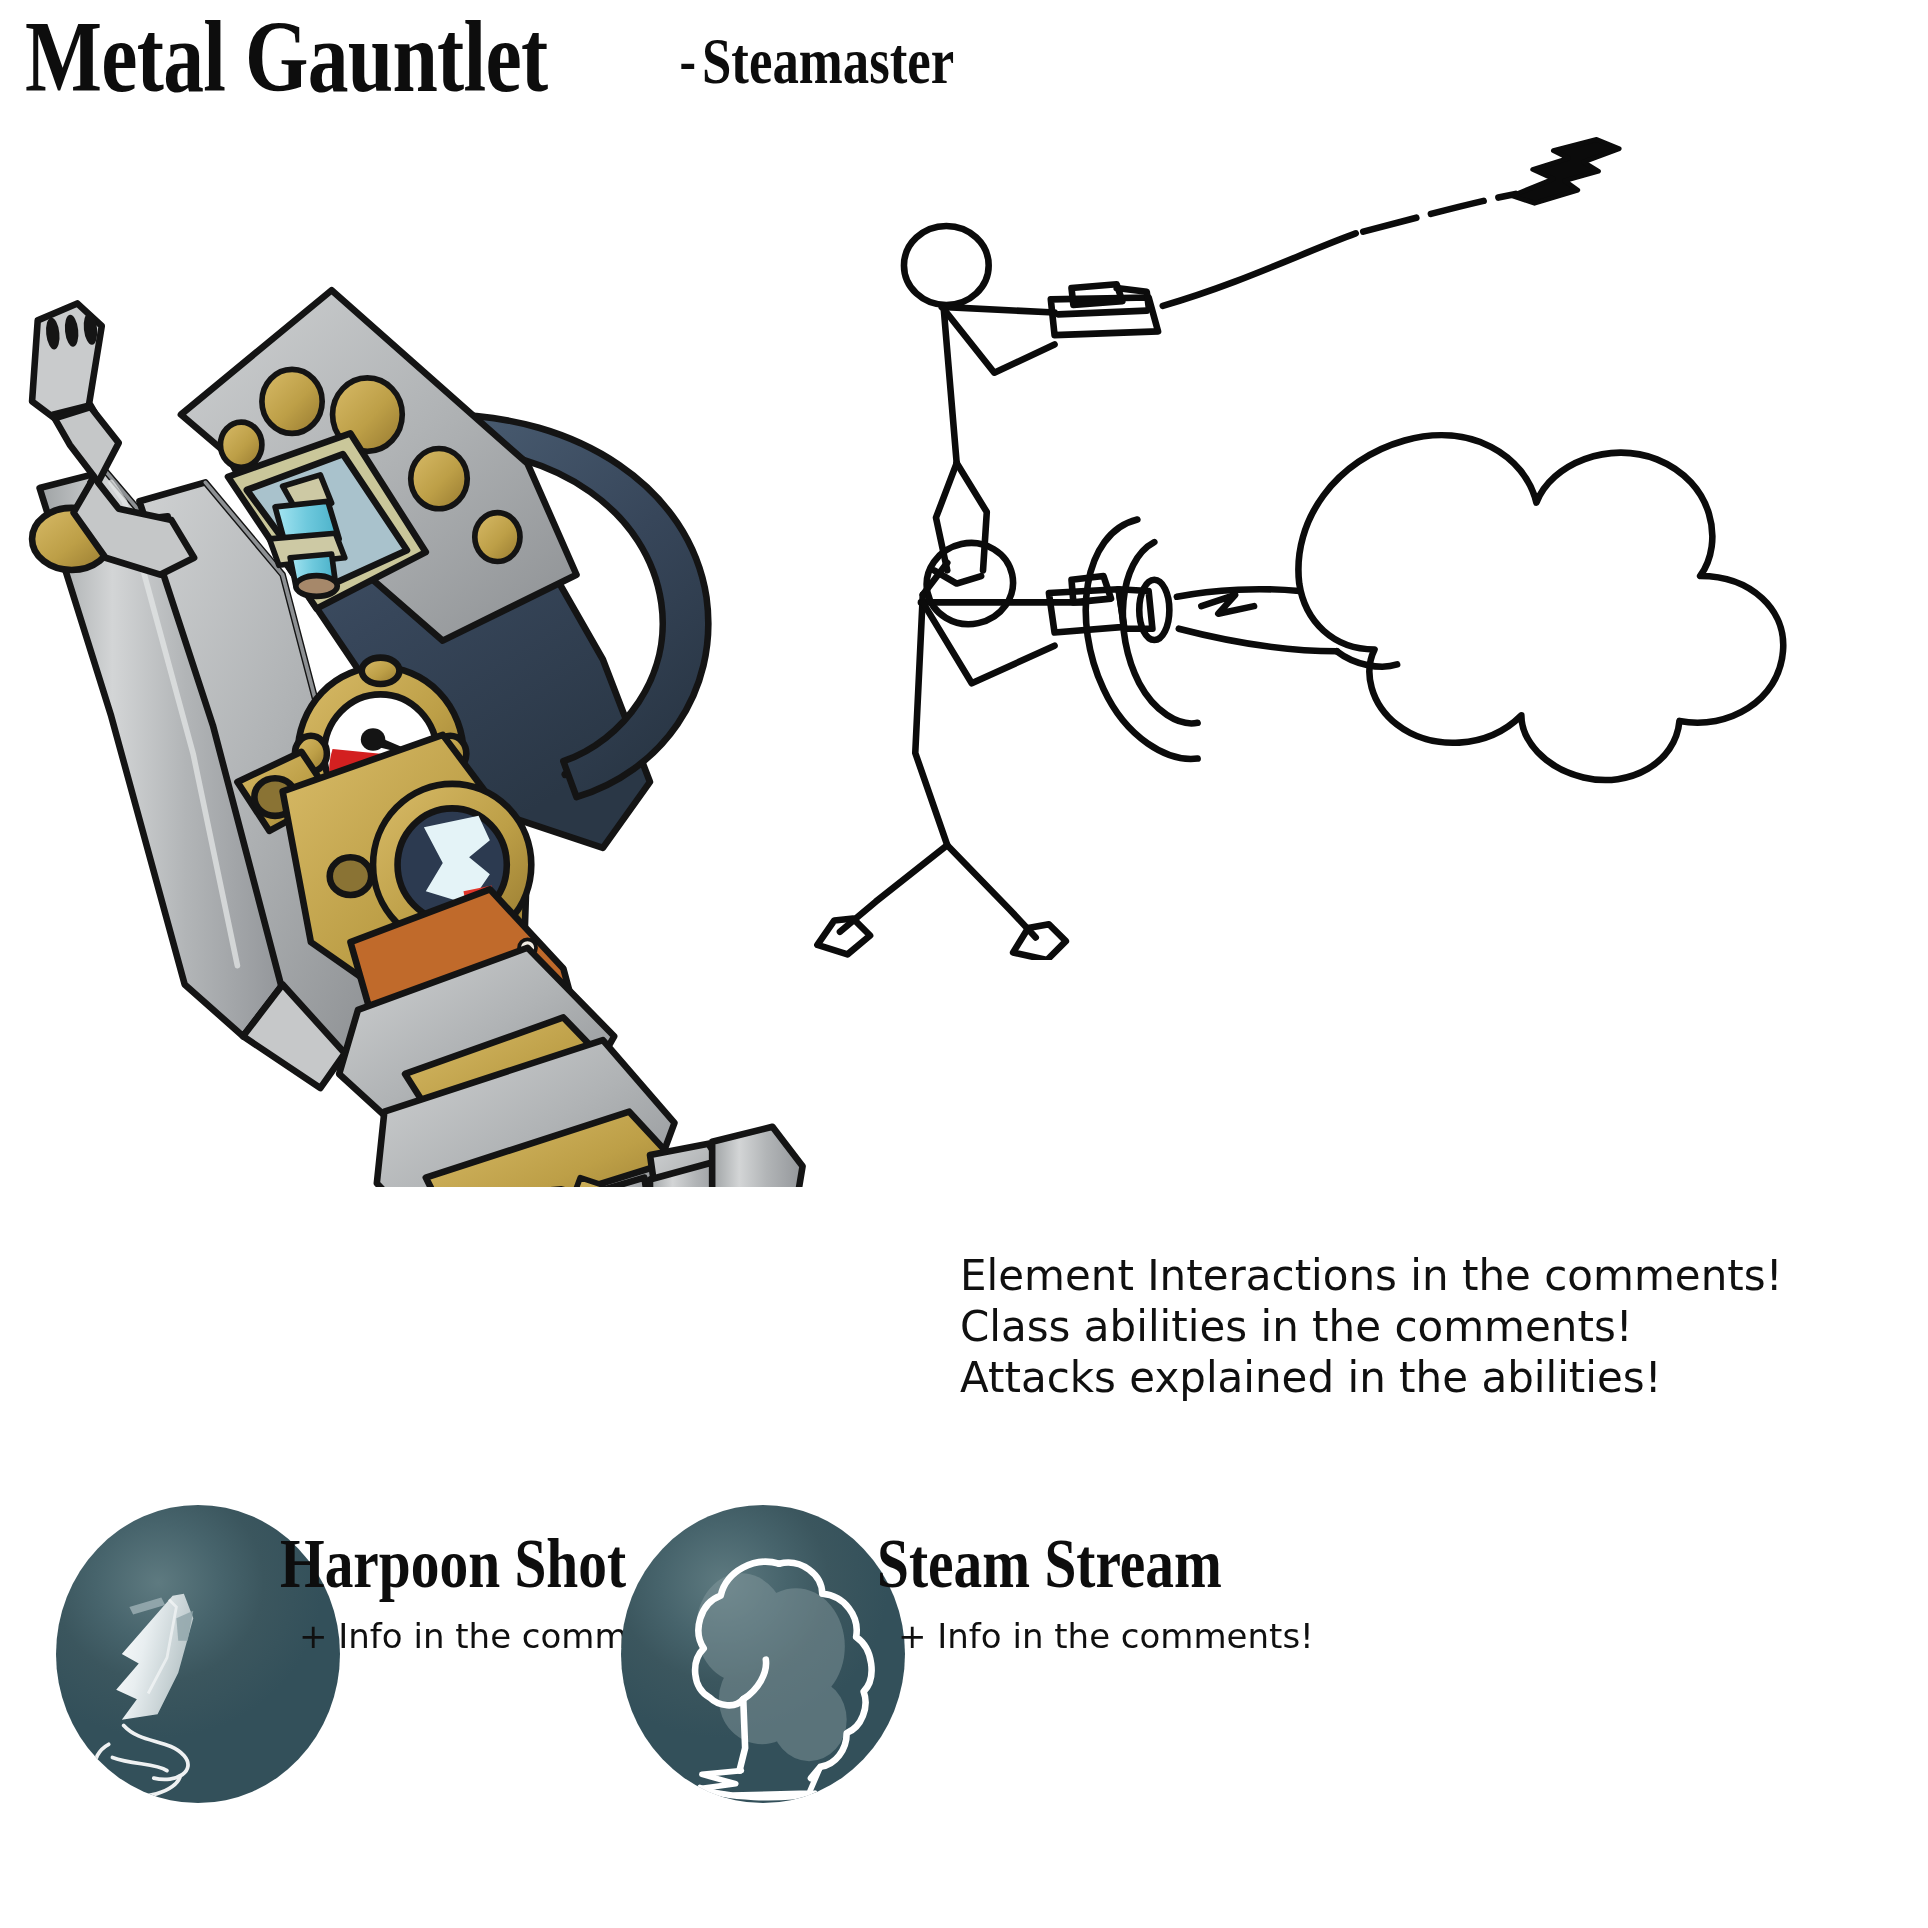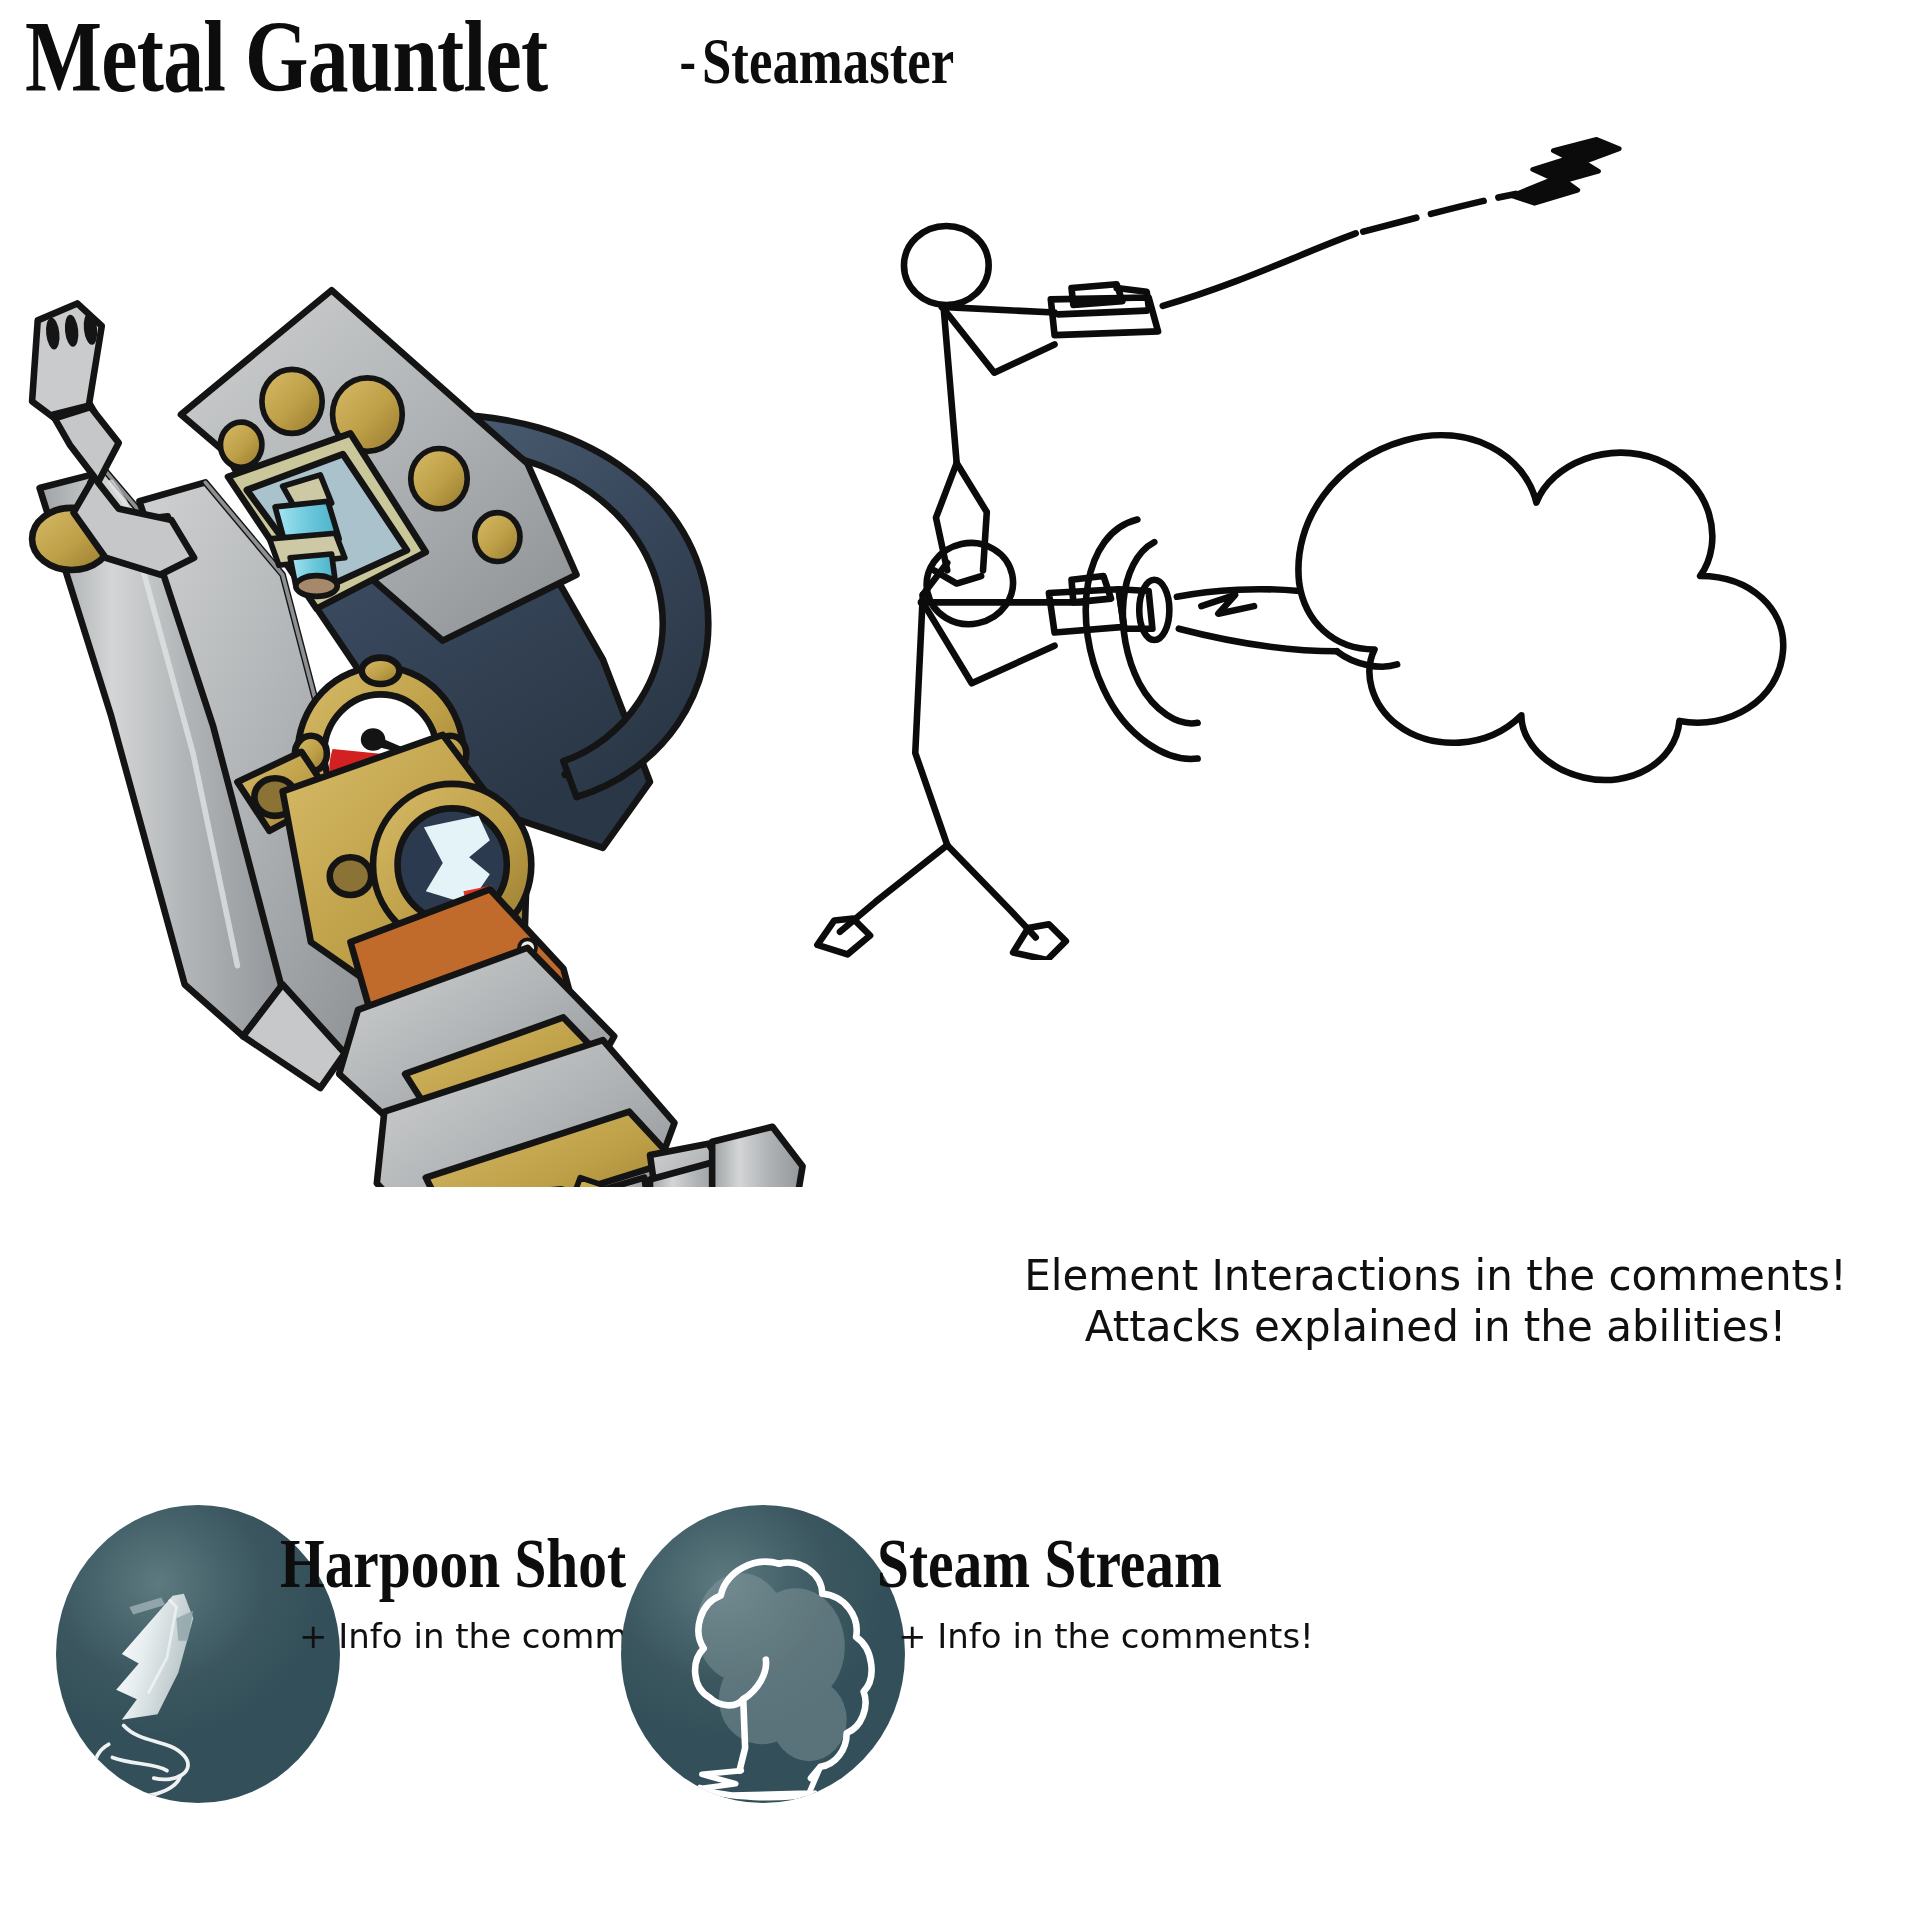--- a/index.html
+++ b/index.html
@@ -77,21 +77,21 @@
     width: 1158px;
     height: 847px;
   }
 
   
   #comments-block {
     position: absolute;
     left: 960px;
     top: 1250px;
     width: 951px;
-    text-align: center;
+    text-align: left;
   }
   .comment-line {
     font-family: "DejaVu Sans", sans-serif;
     font-size: 42px;
     line-height: 51px;
     color: #101010;
     white-space: nowrap;
   }
 
   
@@ -372,20 +372,21 @@
                C596,570 566,540 560,500 Z"></path>
       <path d="M600,572 C618,586 646,592 664,586"></path>
     </g>
 
   </g>
 </svg>
 </div>
 
 <div id="comments-block">
   <div class="comment-line">Element Interactions in the comments!</div>
+  <div class="comment-line">Class abilities in the comments!</div>
   <div class="comment-line">Attacks explained in the abilities!</div>
 </div>
 
 <div class="ability" id="ability-harpoon">
   <div class="ability-orb">
     <svg width="284" height="298" viewBox="0 0 302 316" xmlns="http://www.w3.org/2000/svg">
       <defs>
         <linearGradient id="spearG" x1="0" y1="0" x2="1" y2="0.4">
           <stop offset="0%" stop-color="#ffffff"></stop>
           <stop offset="45%" stop-color="#e8eef0"></stop>

